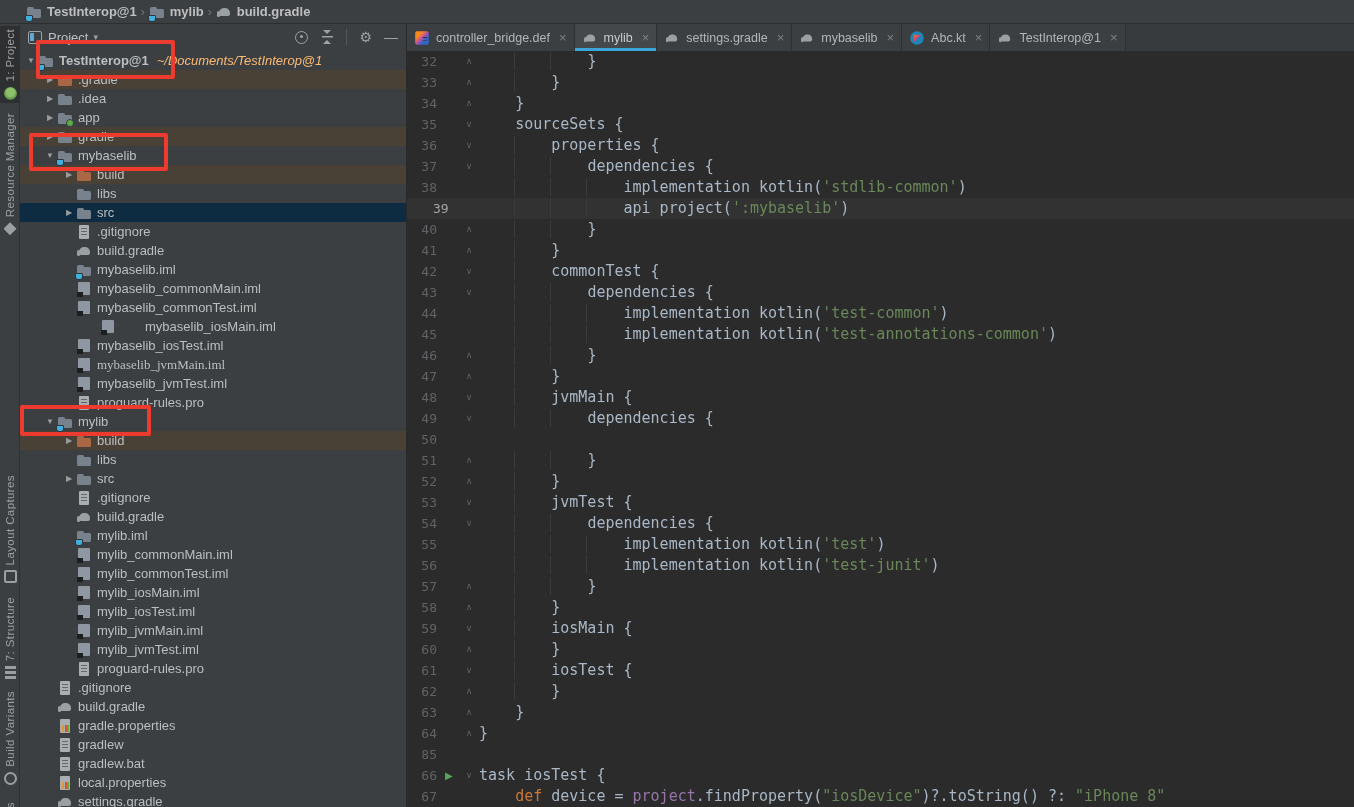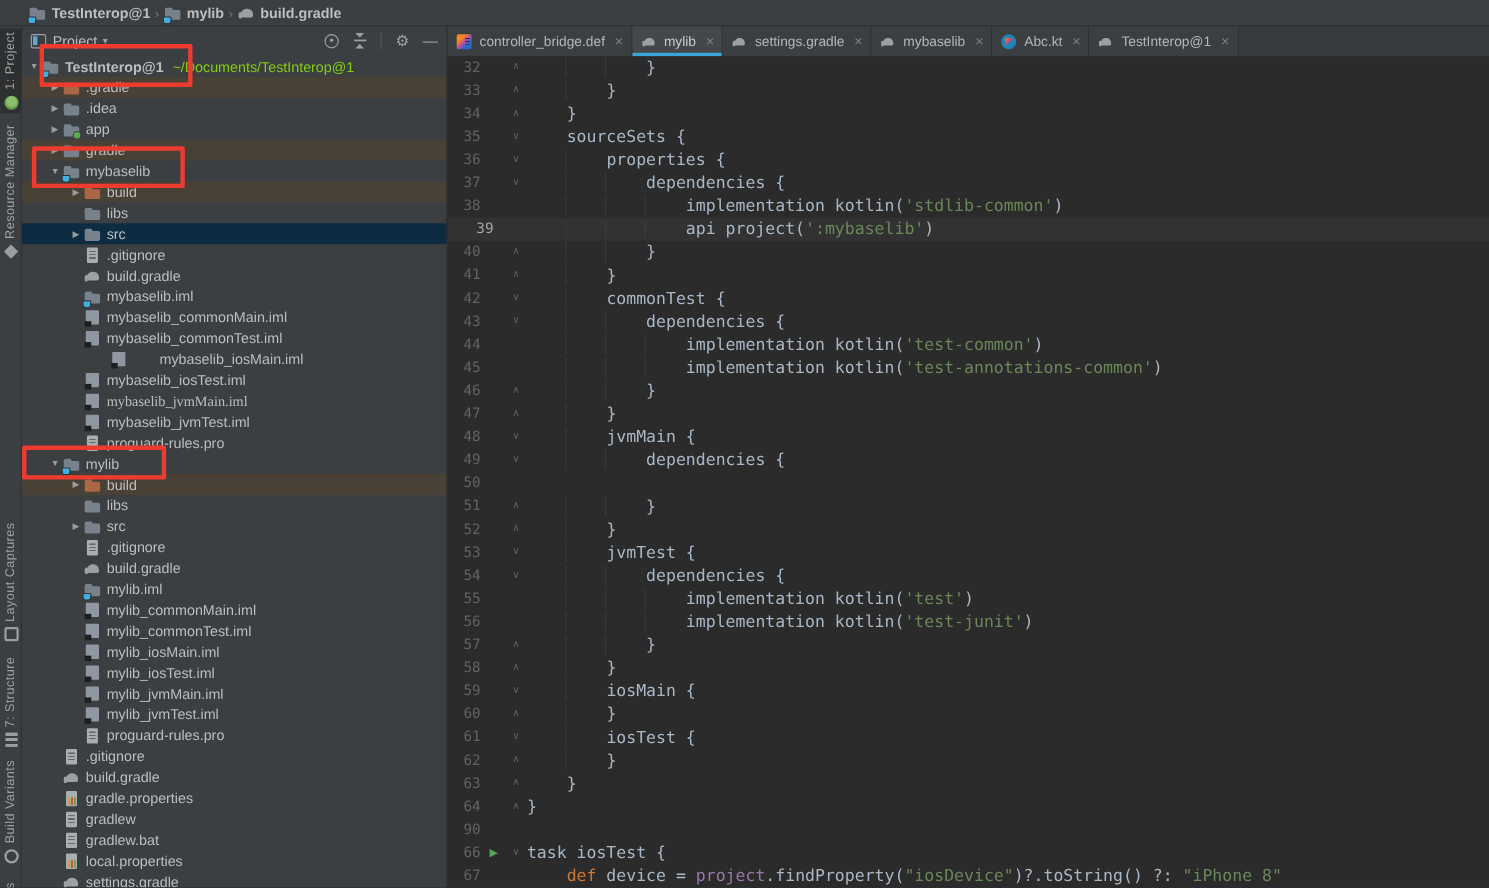--- a/index.html
+++ b/index.html
@@ -44,21 +44,21 @@
   .ic-proj-win{width:14px;height:13px;border:1.5px solid #9fa2a4;border-radius:2px;position:relative;}
   .ic-proj-win::before{content:"";position:absolute;left:1px;top:1px;width:4px;height:8px;background:#64a6cf;}
 
   .tree{position:relative;flex:1;overflow:hidden;font-size:13px;color:#bcbec0;padding-top:1px;}
   .trow{height:19px;display:flex;align-items:center;white-space:nowrap;}
   .trow.warm{background:#4a4136;}
   .trow.selected{background:#0d2c41;}
   .arrow{width:14px;flex:none;text-align:center;font-size:8px;color:#999da0;}
   .tlabel{margin-left:5px;}
   .tlabel.bold{font-weight:bold;}
-  .tpath{color:#84cc16;margin-left:8px;}
+  .tpath{color:#fdba74;margin-left:8px;font-style:italic;}
 
   
   .ic{position:relative;width:16px;height:16px;display:inline-block;flex:none;}
   .ic-folder,.ic-folder-gradle,.ic-folder-excluded,.ic-folder-app{--fc:#77828c;}
   .ic-folder-excluded{--fc:#aa6746;}
   .ic::before{}
   .ic-folder::before,.ic-folder-gradle::before,.ic-folder-excluded::before,.ic-folder-app::before{
     content:"";position:absolute;left:1px;top:5px;width:14px;height:9px;background:var(--fc);border-radius:1.5px;}
   .ic-folder::after,.ic-folder-gradle::after,.ic-folder-excluded::after,.ic-folder-app::after{
     content:"";position:absolute;left:1px;top:3px;width:7px;height:4px;background:var(--fc);border-radius:1.5px 1.5px 0 0;}
@@ -449,21 +449,21 @@
           <div class="line"><span class="ln">55</span><span class="code"><span class="g first">    </span><span class="g">    </span><span class="g">    </span><span class="g">    </span><span>implementation kotlin(</span><span class="tok-s">'test'</span><span>)</span></span></div>
           <div class="line"><span class="ln">56</span><span class="code"><span class="g first">    </span><span class="g">    </span><span class="g">    </span><span class="g">    </span><span>implementation kotlin(</span><span class="tok-s">'test-junit'</span><span>)</span></span></div>
           <div class="line"><span class="ln">57</span><span class="fold">∧</span><span class="code"><span class="g first">    </span><span class="g">    </span><span class="g">    </span><span>}</span></span></div>
           <div class="line"><span class="ln">58</span><span class="fold">∧</span><span class="code"><span class="g first">    </span><span class="g">    </span><span>}</span></span></div>
           <div class="line"><span class="ln">59</span><span class="fold">∨</span><span class="code"><span class="g first">    </span><span class="g">    </span><span>iosMain {</span></span></div>
           <div class="line"><span class="ln">60</span><span class="fold">∧</span><span class="code"><span class="g first">    </span><span class="g">    </span><span>}</span></span></div>
           <div class="line"><span class="ln">61</span><span class="fold">∨</span><span class="code"><span class="g first">    </span><span class="g">    </span><span>iosTest {</span></span></div>
           <div class="line"><span class="ln">62</span><span class="fold">∧</span><span class="code"><span class="g first">    </span><span class="g">    </span><span>}</span></span></div>
           <div class="line"><span class="ln">63</span><span class="fold">∧</span><span class="code"><span class="g first">    </span><span>}</span></span></div>
           <div class="line"><span class="ln">64</span><span class="fold">∧</span><span class="code"><span>}</span></span></div>
-          <div class="line"><span class="ln">90</span><span class="code"></span></div>
+          <div class="line"><span class="ln">85</span><span class="code"></span></div>
           <div class="line"><span class="ln">66</span><span class="run">▶</span><span class="fold">∨</span><span class="code"><span>task iosTest {</span></span></div>
           <div class="line"><span class="ln">67</span><span class="code"><span class="g first">    </span><span></span><span class="tok-k">def</span><span> device = </span><span class="tok-v">project</span><span>.findProperty(</span><span class="tok-s">"iosDevice"</span><span>)?.toString() ?: </span><span class="tok-s">"iPhone 8"</span></span></div>
         </div>
     </div>
   </div>
 <div class="ann" style="left: 36px; top: 40px; width: 139px; height: 39px;"></div>
     <div class="ann" style="left: 29px; top: 133px; width: 139px; height: 38px;"></div>
     <div class="ann" style="left: 20px; top: 405px; width: 131px; height: 31px;"></div>
   </div>
 

